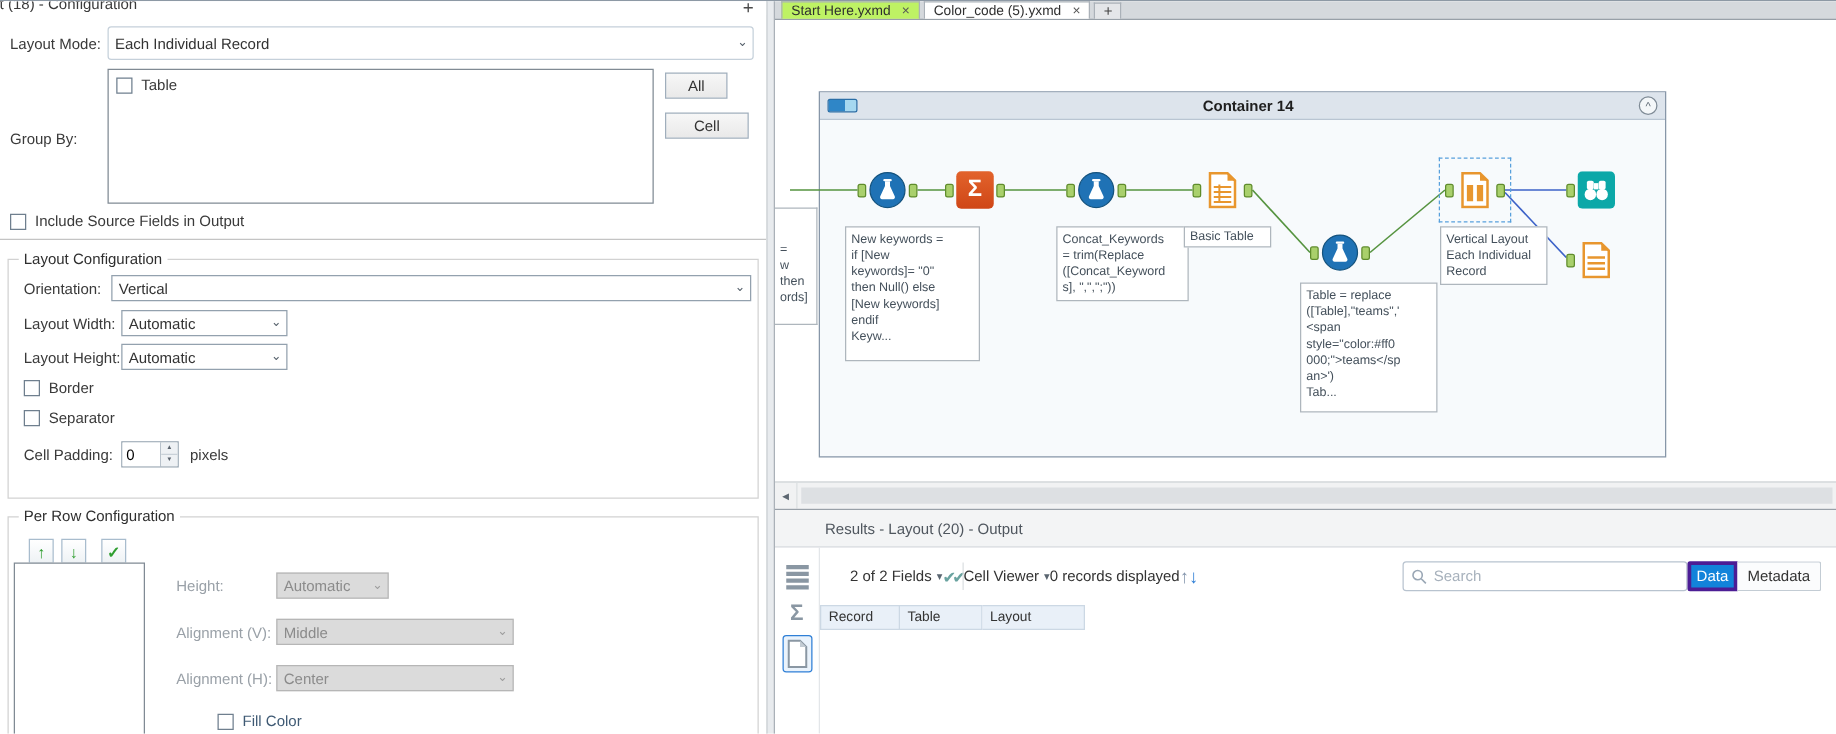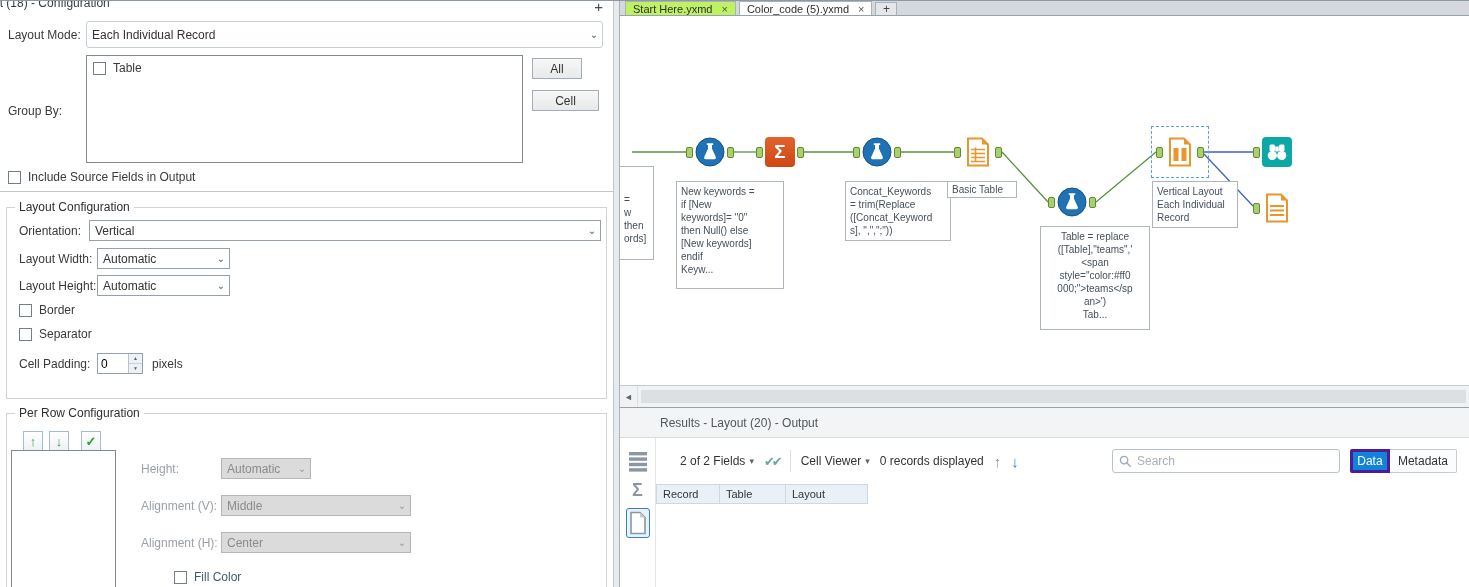--- a/index.html
+++ b/index.html
@@ -78,21 +78,21 @@
 
   
   .results { flex:1; display:flex; flex-direction:column; border-top:1px solid #98a0a8; background:#fff; overflow:hidden; }
   .results-title { height:30px; flex:none; background:#f3f4f5; border-bottom:1px solid #d9dcdf; display:flex; align-items:center; padding-left:40px; color:#4f565e; }
   .results-body { flex:1; display:flex; min-height:0; }
   .anchor-strip { width:36px; flex:none; border-right:1px solid #e3e6e9; display:flex; flex-direction:column; align-items:center; padding-top:12px; gap:9px; }
   .as-item { display:flex; align-items:center; justify-content:center; }
   .as-item.selected { border:1px solid #2f7fd6; border-radius:3px; background:#eaf3fc; padding:2px; }
   .as-sigma { color:#8a97a3; font-size:18px; font-weight:bold; line-height:1; }
   .results-main { flex:1; display:flex; flex-direction:column; min-width:0; }
-  .results-toolbar { height:46px; flex:none; display:flex; align-items:center; padding:0 12px 0 10px; gap:10px; color:#333; }
+  .results-toolbar { height:46px; flex:none; display:flex; align-items:center; padding:0 12px 0 10px; color:#333; }
   .tb-item { display:flex; align-items:center; white-space:nowrap; }
   .tb-caret { font-size:9px; color:#5a6570; margin-left:4px; }
   .tb-sep { width:1px; height:22px; background:#dcdfe2; }
   .dblcheck { color:#6aa3a0; font-size:13px; letter-spacing:-3px; }
   .nav-arrow { font-size:15px; font-weight:bold; }
   .nav-arrow.up { color:#8596ad; }
   .nav-arrow.down { color:#2f7fd6; }
   .tb-spacer { flex:1; }
   .search-box { width:228px; height:24px; border:1px solid #b8c3cf; border-radius:3px; display:flex; align-items:center; padding:0 6px; gap:5px; background:#fff; }
   .search-box input { border:none; outline:none; flex:1; min-width:0; font:inherit; color:#333; }
@@ -233,20 +233,29 @@
         <span>Color_code (5).yxmd</span>
         <span class="x">×</span>
       </div>
       <div class="tab-plus">
         <span>+</span>
       </div>
     </div>
 
     <div class="canvas">
 
+      <div class="wf-container">
+        <div class="wf-header">
+          <span class="container-toggle"></span>
+          <span class="wf-title">Container 14</span>
+          <span class="collapse-btn">
+              <span>^</span>
+            </span>
+        </div>
+      </div>
 
       <svg class="connections" width="849" height="369">
         <line x1="12" y1="136" x2="66" y2="136" stroke-width="1.3" stroke="#55933f"></line>
         <line x1="114" y1="136" x2="136" y2="136" stroke-width="1.3" stroke="#55933f"></line>
         <line x1="184" y1="136" x2="233" y2="136" stroke-width="1.3" stroke="#55933f"></line>
         <line x1="281" y1="136" x2="334" y2="136" stroke-width="1.3" stroke="#55933f"></line>
         <line x1="382" y1="136" x2="428" y2="186" stroke-width="1.3" stroke="#55933f"></line>
         <line x1="476" y1="186" x2="536" y2="136" stroke-width="1.3" stroke="#55933f"></line>
         <line x1="584" y1="136" x2="633" y2="136" stroke-width="1.3" stroke="#3c62c8"></line>
         <line x1="584" y1="138" x2="633" y2="190" stroke-width="1.3" stroke="#3c62c8"></line>
@@ -366,21 +375,21 @@
 keywords]= "0"
 then Null() else
 [New keywords]
 endif
 Keyw...</span></div>
       <div class="annotation" style="left:225px; top:165px; width:106px; min-height:60px;"><span>Concat_Keywords
 = trim(Replace
 ([Concat_Keyword
 s], ",",";"))</span></div>
       <div class="annotation" style="left:327px; top:165px; width:70px; height:17px; padding:1px 4px;"><span>Basic Table</span></div>
-      <div class="annotation" style="left:420px; top:210px; width:110px; min-height:104px;text-align:center;"><span>Table = replace
+      <div class="annotation" style="left:420px; top:210px; width:110px; min-height:104px;"><span>Table = replace
 ([Table],"teams",'
 &lt;span
 style="color:#ff0
 000;"&gt;teams&lt;/sp
 an&gt;')
 Tab...</span></div>
       <div class="annotation" style="left:532px; top:165px; width:86px; min-height:44px;"><span>Vertical Layout
 Each Individual
 Record</span></div>
     </div>

